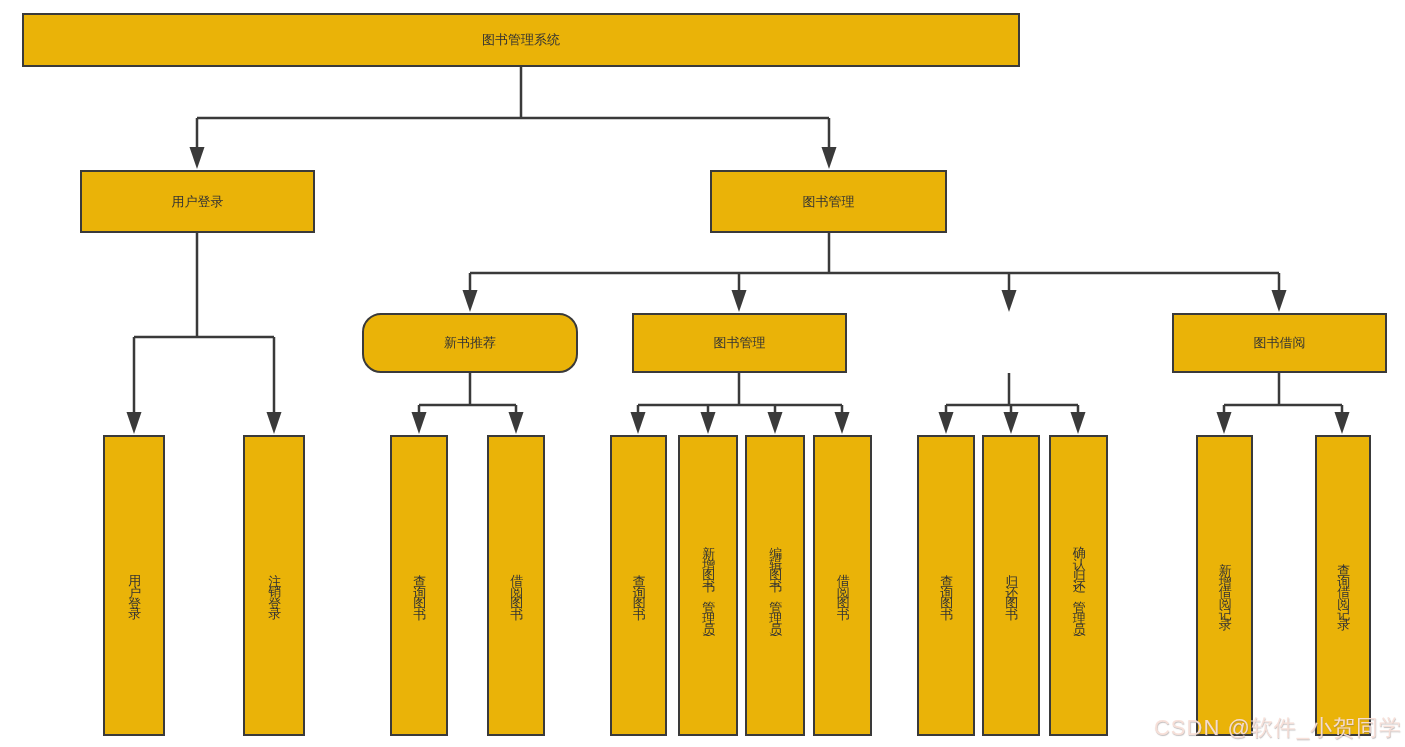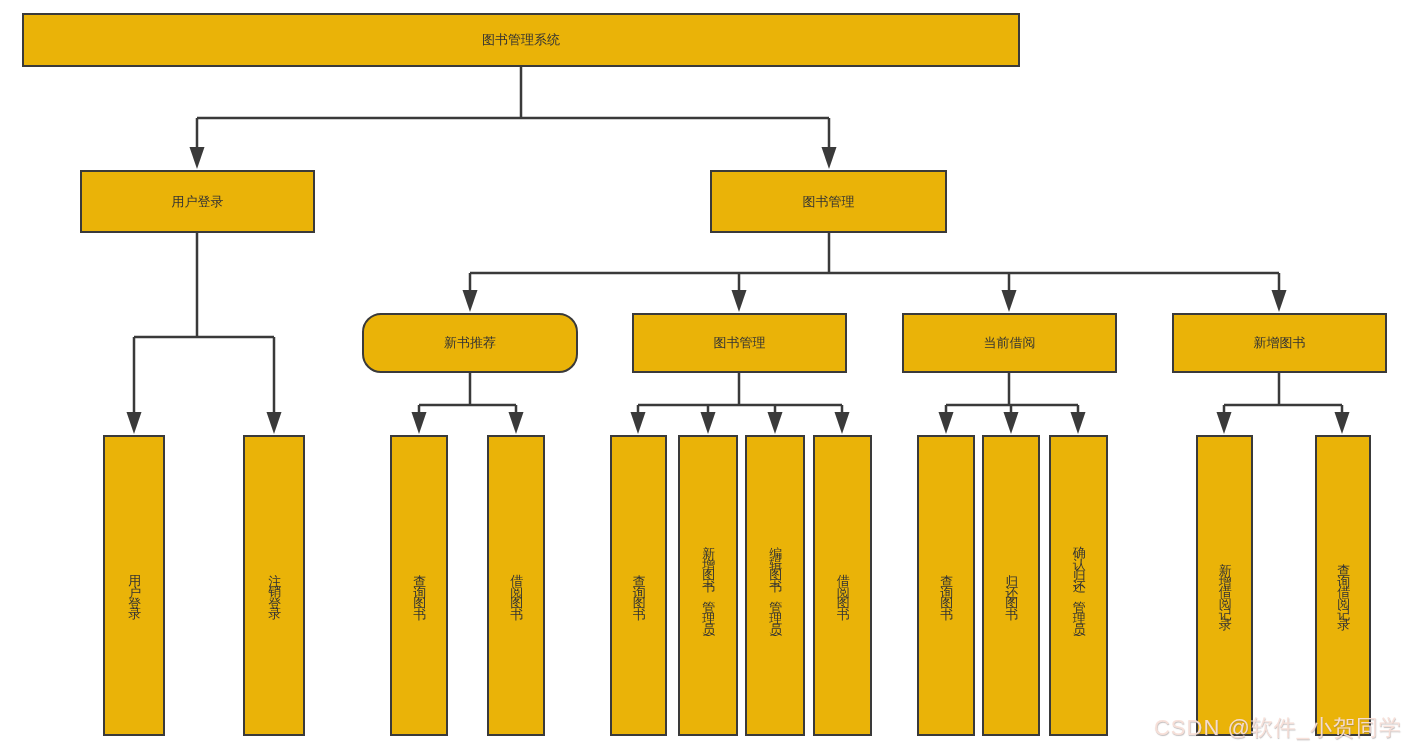--- a/index.html
+++ b/index.html
@@ -109,25 +109,22 @@
   <div class="box" style="left:710px; top:170px; width:237px; height:63px;">
     <span class="hlabel">图书管理</span>
   </div>
 
   <div class="box" style="left:362px; top:313px; width:216px; height:60px;border-radius:19px;">
     <span class="hlabel">新书推荐</span>
   </div>
   <div class="box" style="left:632px; top:313px; width:215px; height:60px;">
     <span class="hlabel">图书管理</span>
   </div>
-  <div class="box" style="left:902px; top:313px; width:215px; height:60px;">
-    <span class="hlabel">当前借阅</span>
-  </div>
   <div class="box" style="left:1172px; top:313px; width:215px; height:60px;">
-    <span class="hlabel">新增图书</span>
+    <span class="hlabel">图书借阅</span>
   </div>
 
   <div class="box leaf" style="left:103px; top:435px; width:62px; height:301px;">
     <span class="vlabel">用户登录</span>
   </div>
   <div class="box leaf" style="left:243px; top:435px; width:62px; height:301px;">
     <span class="vlabel">注销登录</span>
   </div>
 
   <div class="box leaf" style="left:390px; top:435px; width:58px; height:301px;">

